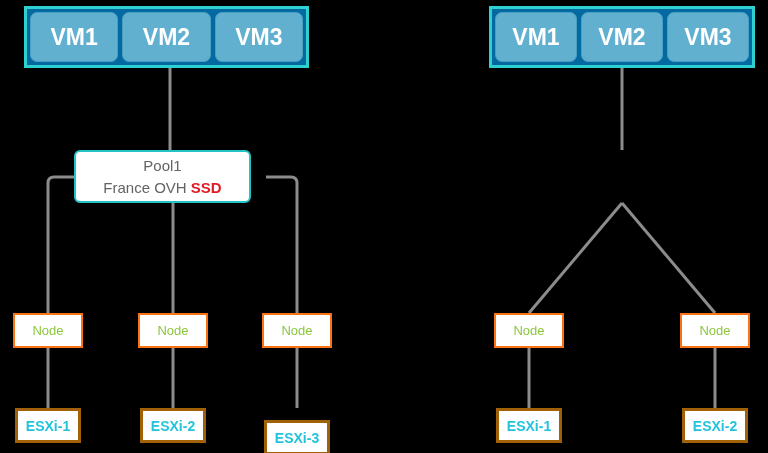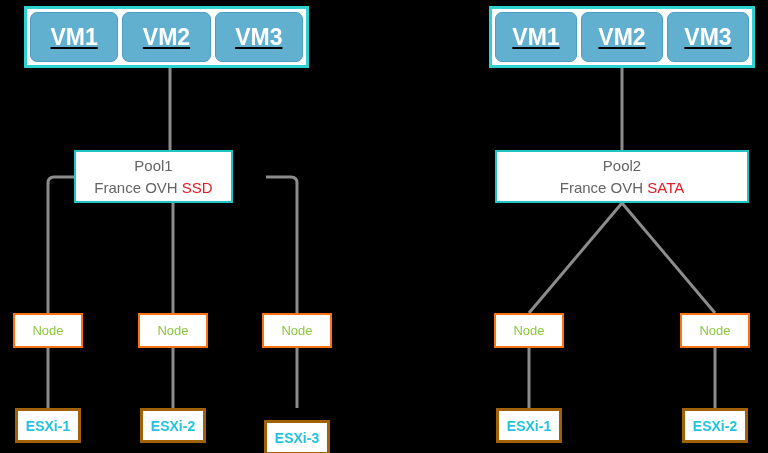--- a/index.html
+++ b/index.html
@@ -28,26 +28,25 @@
     left: 0;
     top: 0;
     width: 768px;
     height: 453px;
   }
 
   
   .vm-group {
     position: absolute;
     box-sizing: border-box;
-    background: #ffffff;
+    background: #0369a1;
     border: 3px solid #2ed0d0;
     padding: 3px;
     display: flex;
     gap: 4px;
-    text-decoration: underline;
   }
   .vm-box {
     flex: 1 1 0;
     box-sizing: border-box;
     background: #62b0d0;
     border: 1px solid #4a9ec1;
     border-radius: 7px;
     color: #ffffff;
     font-size: 23px;
     font-weight: bold;
@@ -67,21 +66,21 @@
     display: flex;
     flex-direction: column;
     align-items: center;
     justify-content: center;
     color: #646464;
     font-size: 15px;
     line-height: 1.45;
   }
   .pool-line2 .hw {
     color: #e01b24;
-    font-weight: normal;
+    font-weight: bold;
   }
 
   
   .node-box {
     position: absolute;
     box-sizing: border-box;
     background: #ffffff;
     border: 2px solid #f97316;
     color: #8cc63e;
     font-size: 13px;
@@ -136,21 +135,21 @@
   </svg>
 
   <div class="node-layer">
 
     <div class="vm-group" style="left:24px; top:6px; width:285px; height:62px;">
       <div class="vm-box">VM1</div>
       <div class="vm-box">VM2</div>
       <div class="vm-box">VM3</div>
     </div>
 
-    <div class="pool-box" style="left:74px; top:150px; width:159px; height:53px;">
+    <div class="pool-box" style="left:74px; top:150px; width:177px; height:53px;border-radius:6px;">
       <div class="pool-line1">Pool1</div>
       <div class="pool-line2">
         <span>France OVH</span>
         <span class="hw">SSD</span>
       </div>
     </div>
 
     <div class="node-box" style="left:13px; top:313px; width:70px; height:35px;">Node</div>
     <div class="node-box" style="left:138px; top:313px; width:70px; height:35px;">Node</div>
     <div class="node-box" style="left:262px; top:313px; width:70px; height:35px;">Node</div>
@@ -158,27 +157,20 @@
     <div class="esxi-box" style="left:15px; top:408px; width:66px; height:35px;">ESXi-1</div>
     <div class="esxi-box" style="left:140px; top:408px; width:66px; height:35px;">ESXi-2</div>
     <div class="esxi-box" style="left:264px; top:420px; width:66px; height:35px;">ESXi-3</div>
 
     <div class="vm-group" style="left:489px; top:6px; width:266px; height:62px;">
       <div class="vm-box">VM1</div>
       <div class="vm-box">VM2</div>
       <div class="vm-box">VM3</div>
     </div>
 
-    <div class="pool-box" style="left:495px; top:150px; width:254px; height:53px;">
-      <div class="pool-line1">Pool2</div>
-      <div class="pool-line2">
-        <span>France OVH</span>
-        <span class="hw">SATA</span>
-      </div>
-    </div>
 
     <div class="node-box" style="left:494px; top:313px; width:70px; height:35px;">Node</div>
     <div class="node-box" style="left:680px; top:313px; width:70px; height:35px;">Node</div>
 
     <div class="esxi-box" style="left:496px; top:408px; width:66px; height:35px;">ESXi-1</div>
     <div class="esxi-box" style="left:682px; top:408px; width:66px; height:35px;">ESXi-2</div>
 
   </div>
 </div>
 

